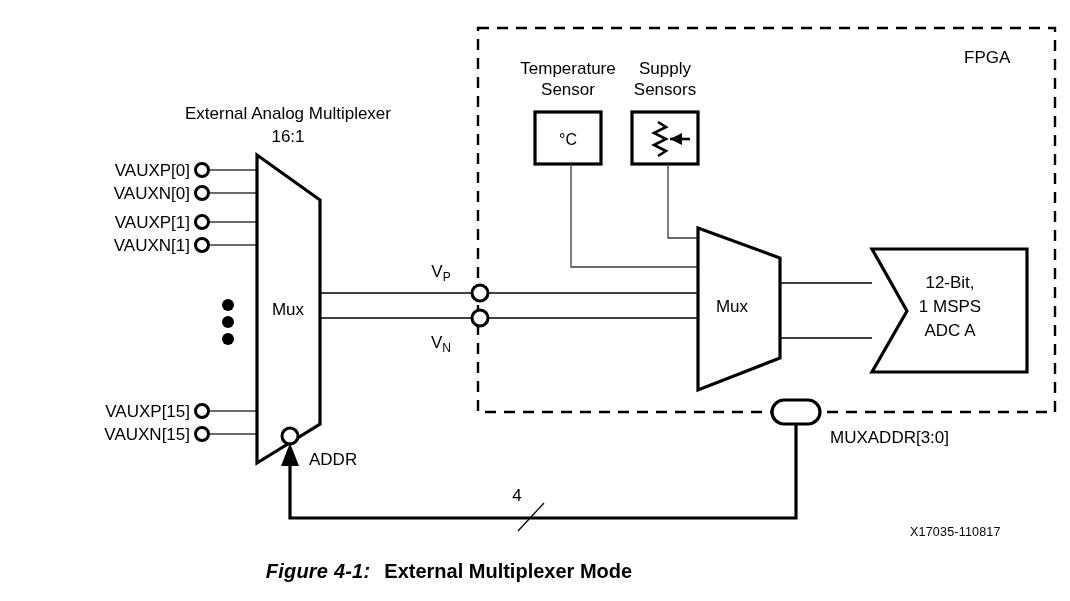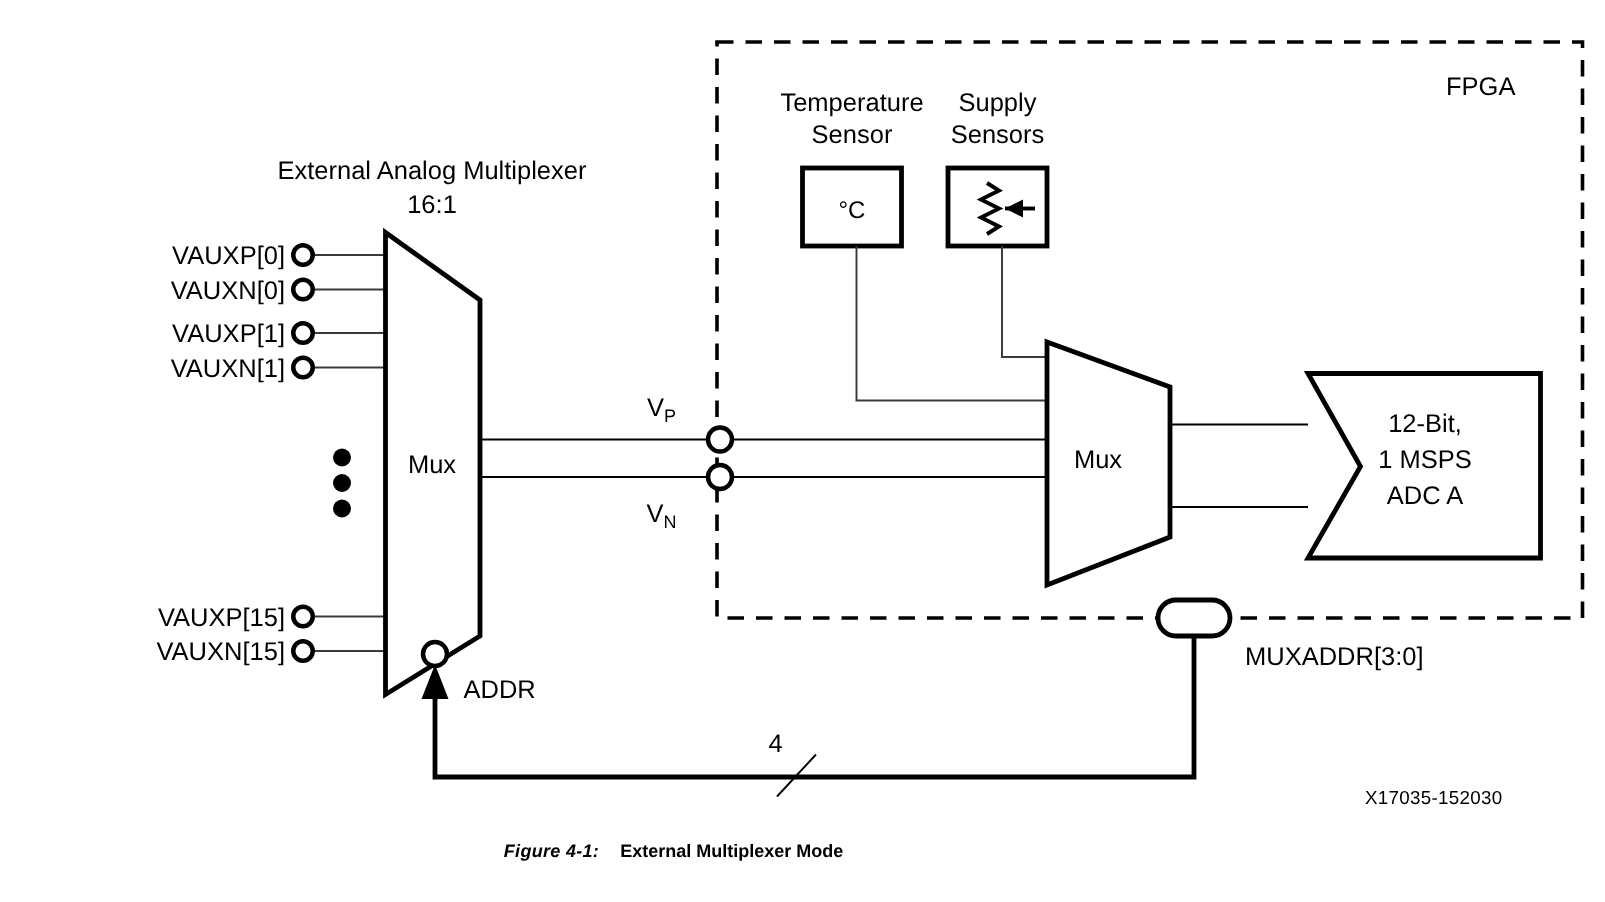--- a/index.html
+++ b/index.html
@@ -74,21 +74,21 @@
     stroke-width: 2.4;
     fill: none;
     stroke-dasharray: 11 8;
   }
   .caption {
     position: absolute;
     left: 0;
     top: 560px;
     width: 858px;
     text-align: center;
-    font-size: 12px;
+    font-size: 20px;
   }
   .caption .fignum {
     font-style: italic;
     font-weight: bold;
     letter-spacing: 0.2px;
   }
   .caption .figtitle {
     font-weight: bold;
     margin-left: 14px;
   }
@@ -195,15 +195,15 @@
 
     <circle class="pin" cx="270" cy="436" r="8"></circle>
     <text class="lbl" x="289" y="465">ADDR</text>
 
   </svg>
 
   <div class="caption">
     <span class="fignum">Figure 4-1:</span><span class="figtitle">External Multiplexer Mode</span>
   </div>
 
-  <div class="xnum">X17035-152030</div>
+  <div class="xnum">X17035-110817</div>
 
 </div>
 
 </body></html>

